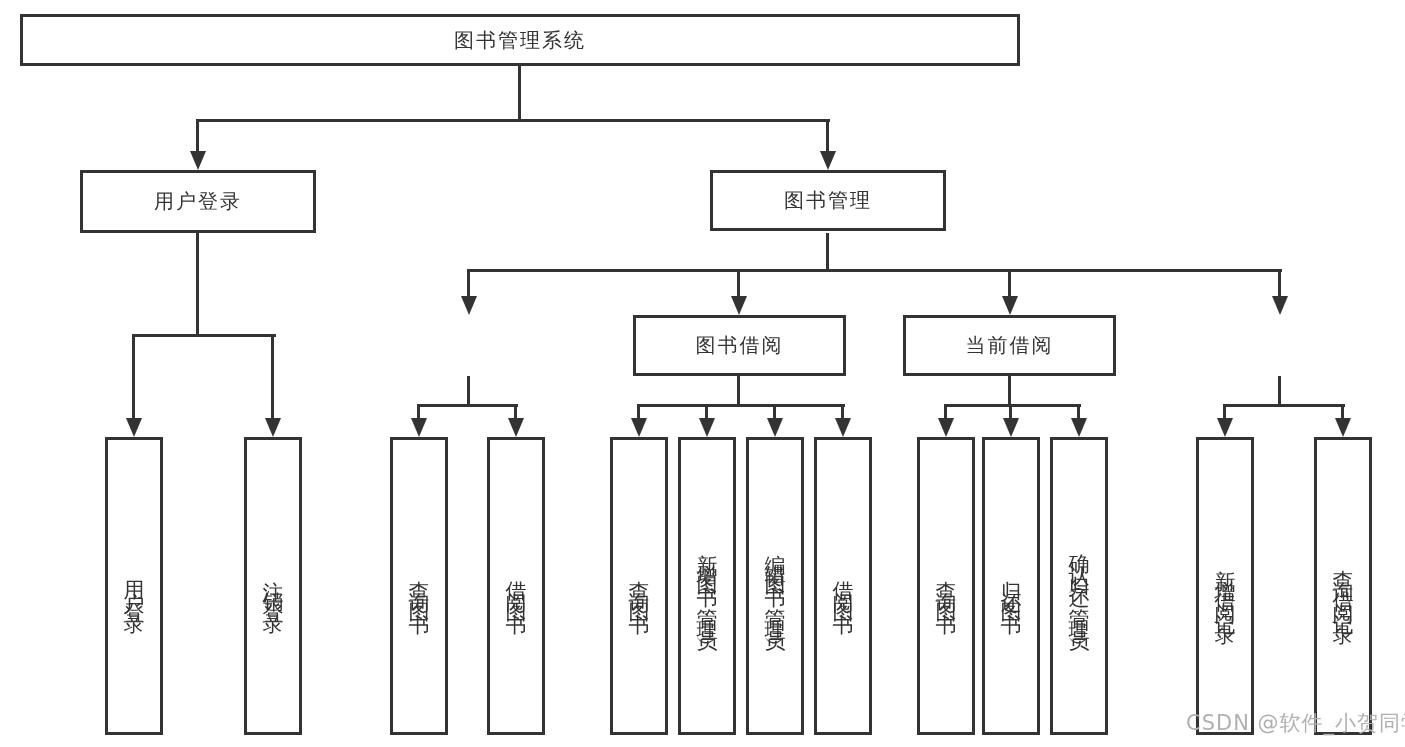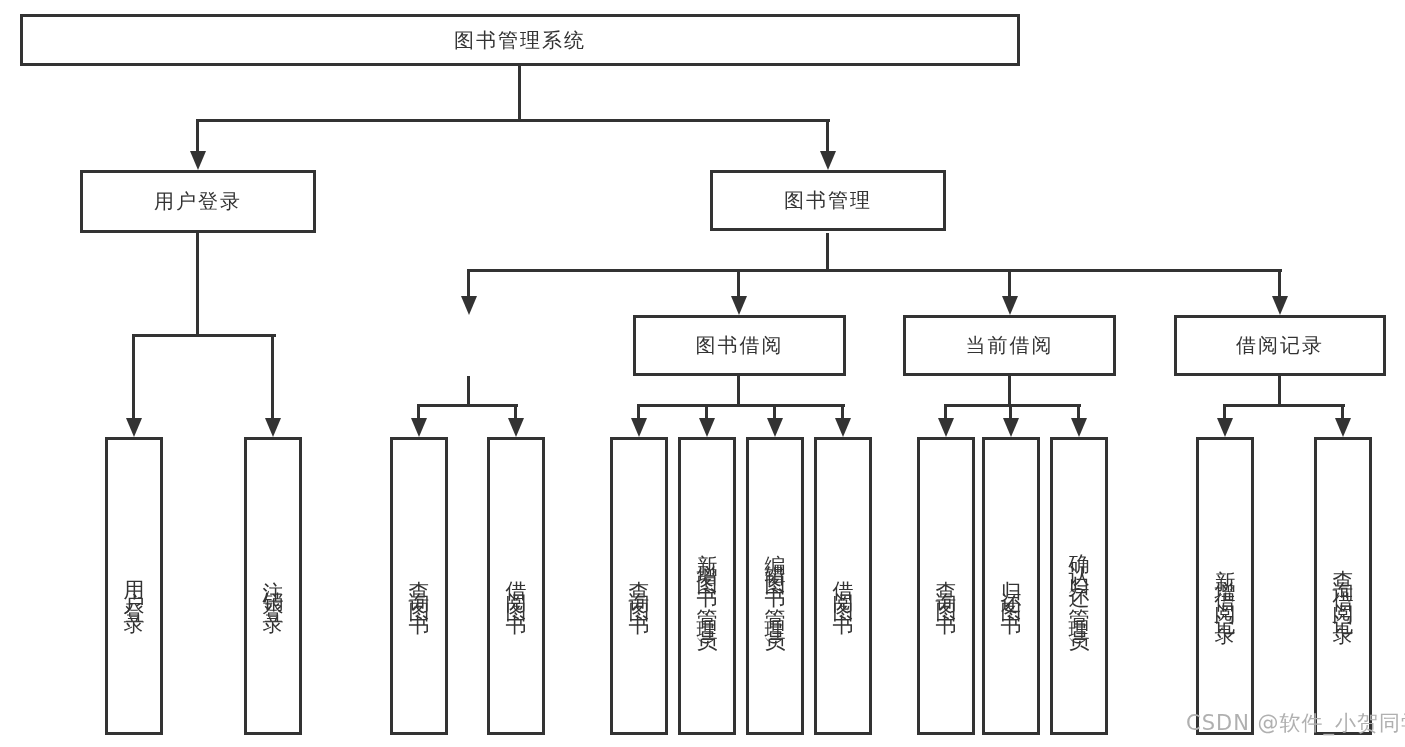--- a/index.html
+++ b/index.html
@@ -67,23 +67,20 @@
   <div class="vline" style="left:1008px;top:269px;height:31px;"></div>
   <div class="arrow" style="left:1002px;top:296px;"></div>
   <div class="vline" style="left:1278px;top:269px;height:31px;"></div>
   <div class="arrow" style="left:1272px;top:296px;"></div>
 
   <div class="node" style="left:633px;top:315px;width:213px;height:61px;">
     <span>图书借阅</span>
   </div>
   <div class="node" style="left:903px;top:315px;width:213px;height:61px;">
     <span>当前借阅</span>
-  </div>
-  <div class="node" style="left:1174px;top:315px;width:212px;height:61px;">
-    <span>借阅记录</span>
   </div>
 
   <div class="vline" style="left:467px;top:376px;height:31px;"></div>
   <div class="hline" style="left:417px;top:404px;width:101px;"></div>
   <div class="vline" style="left:417px;top:404px;height:17px;"></div>
   <div class="arrow" style="left:411px;top:418px;"></div>
   <div class="vline" style="left:514px;top:404px;height:17px;"></div>
   <div class="arrow" style="left:508px;top:418px;"></div>
 
   <div class="vline" style="left:737px;top:376px;height:31px;"></div>

